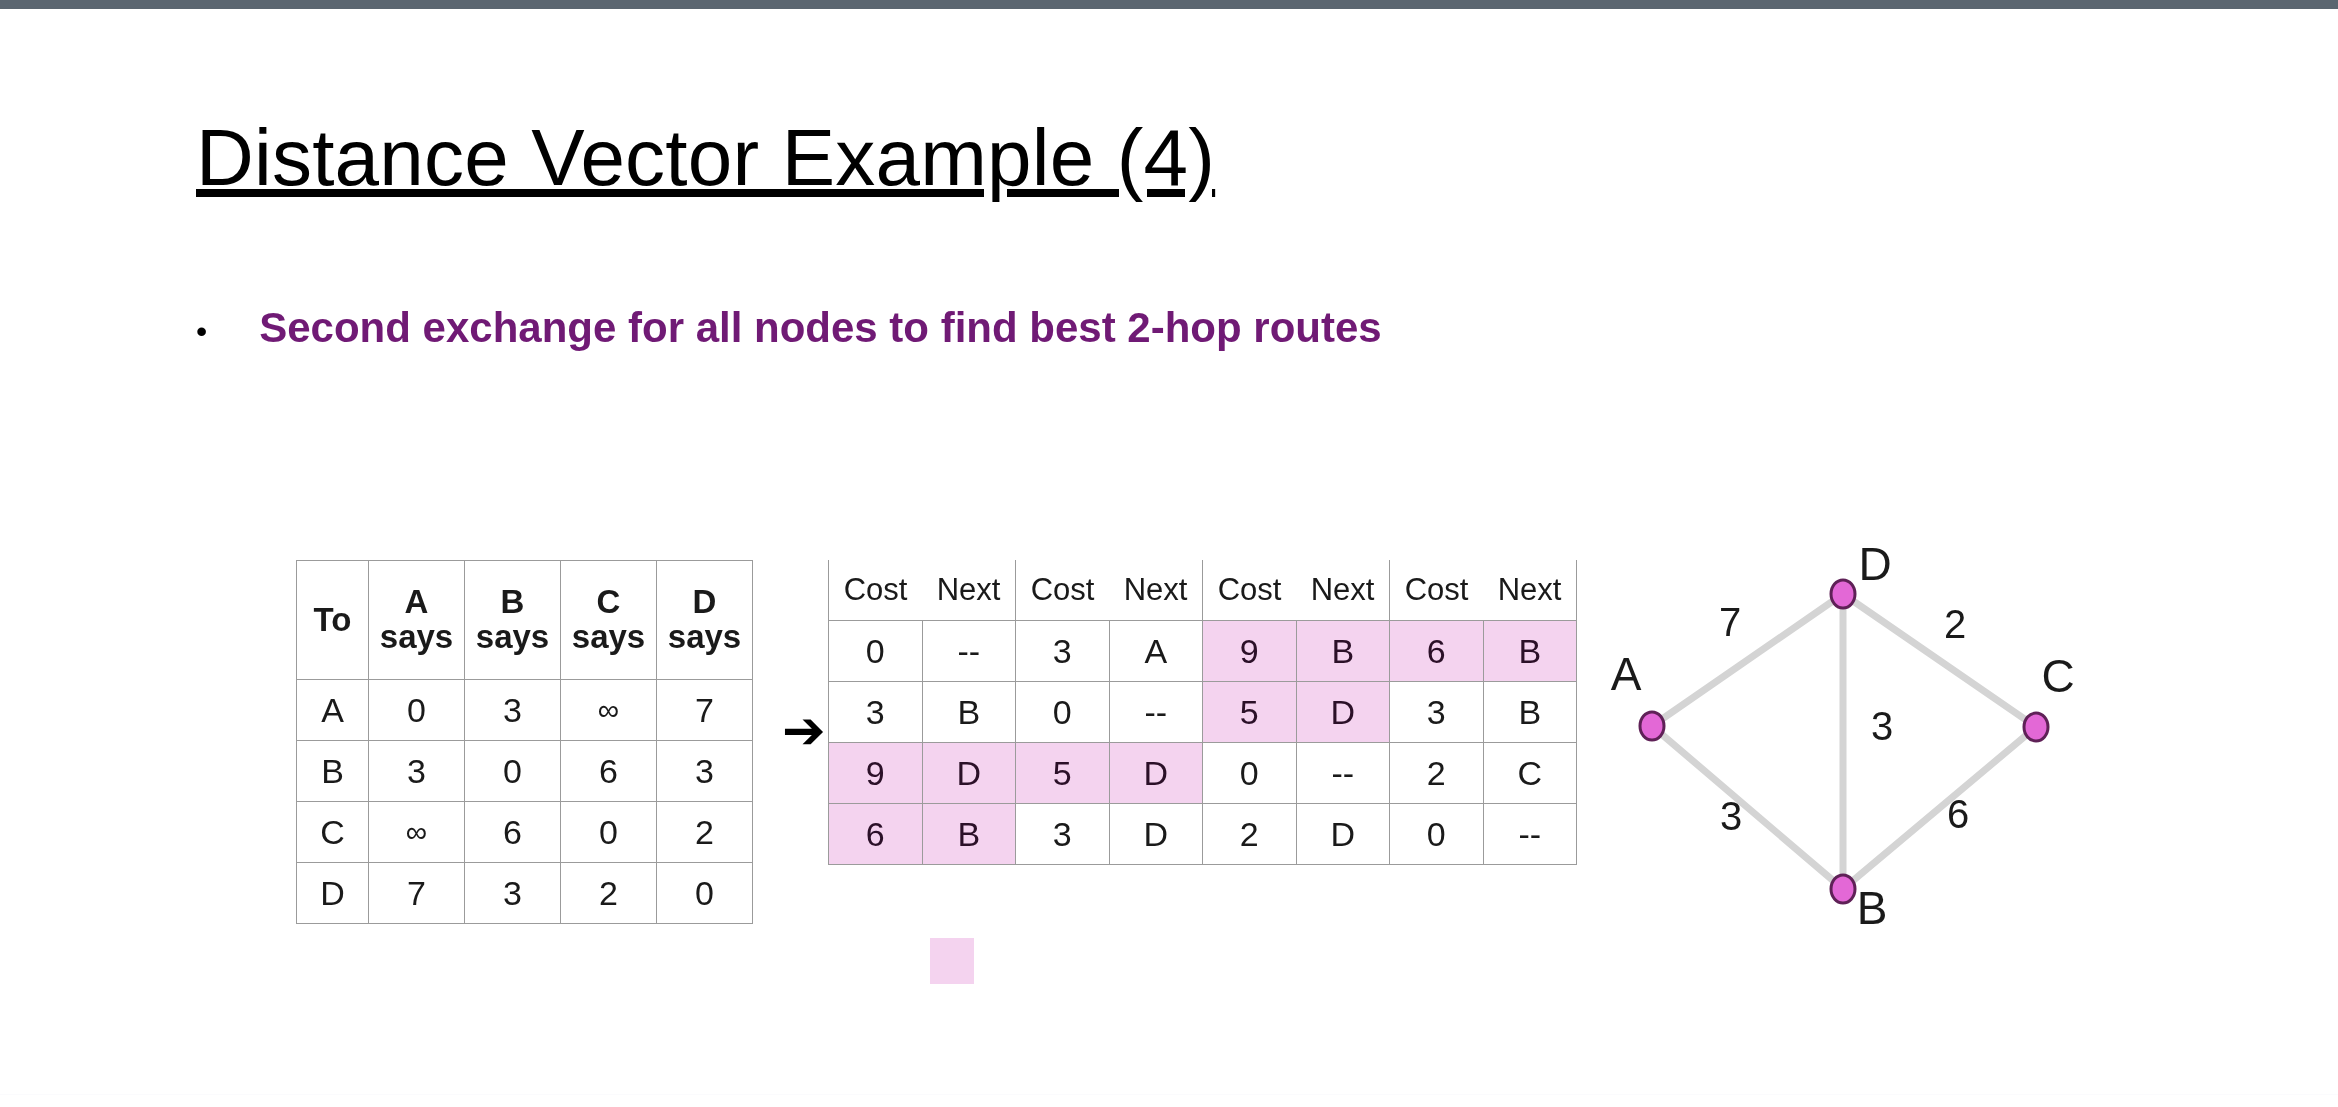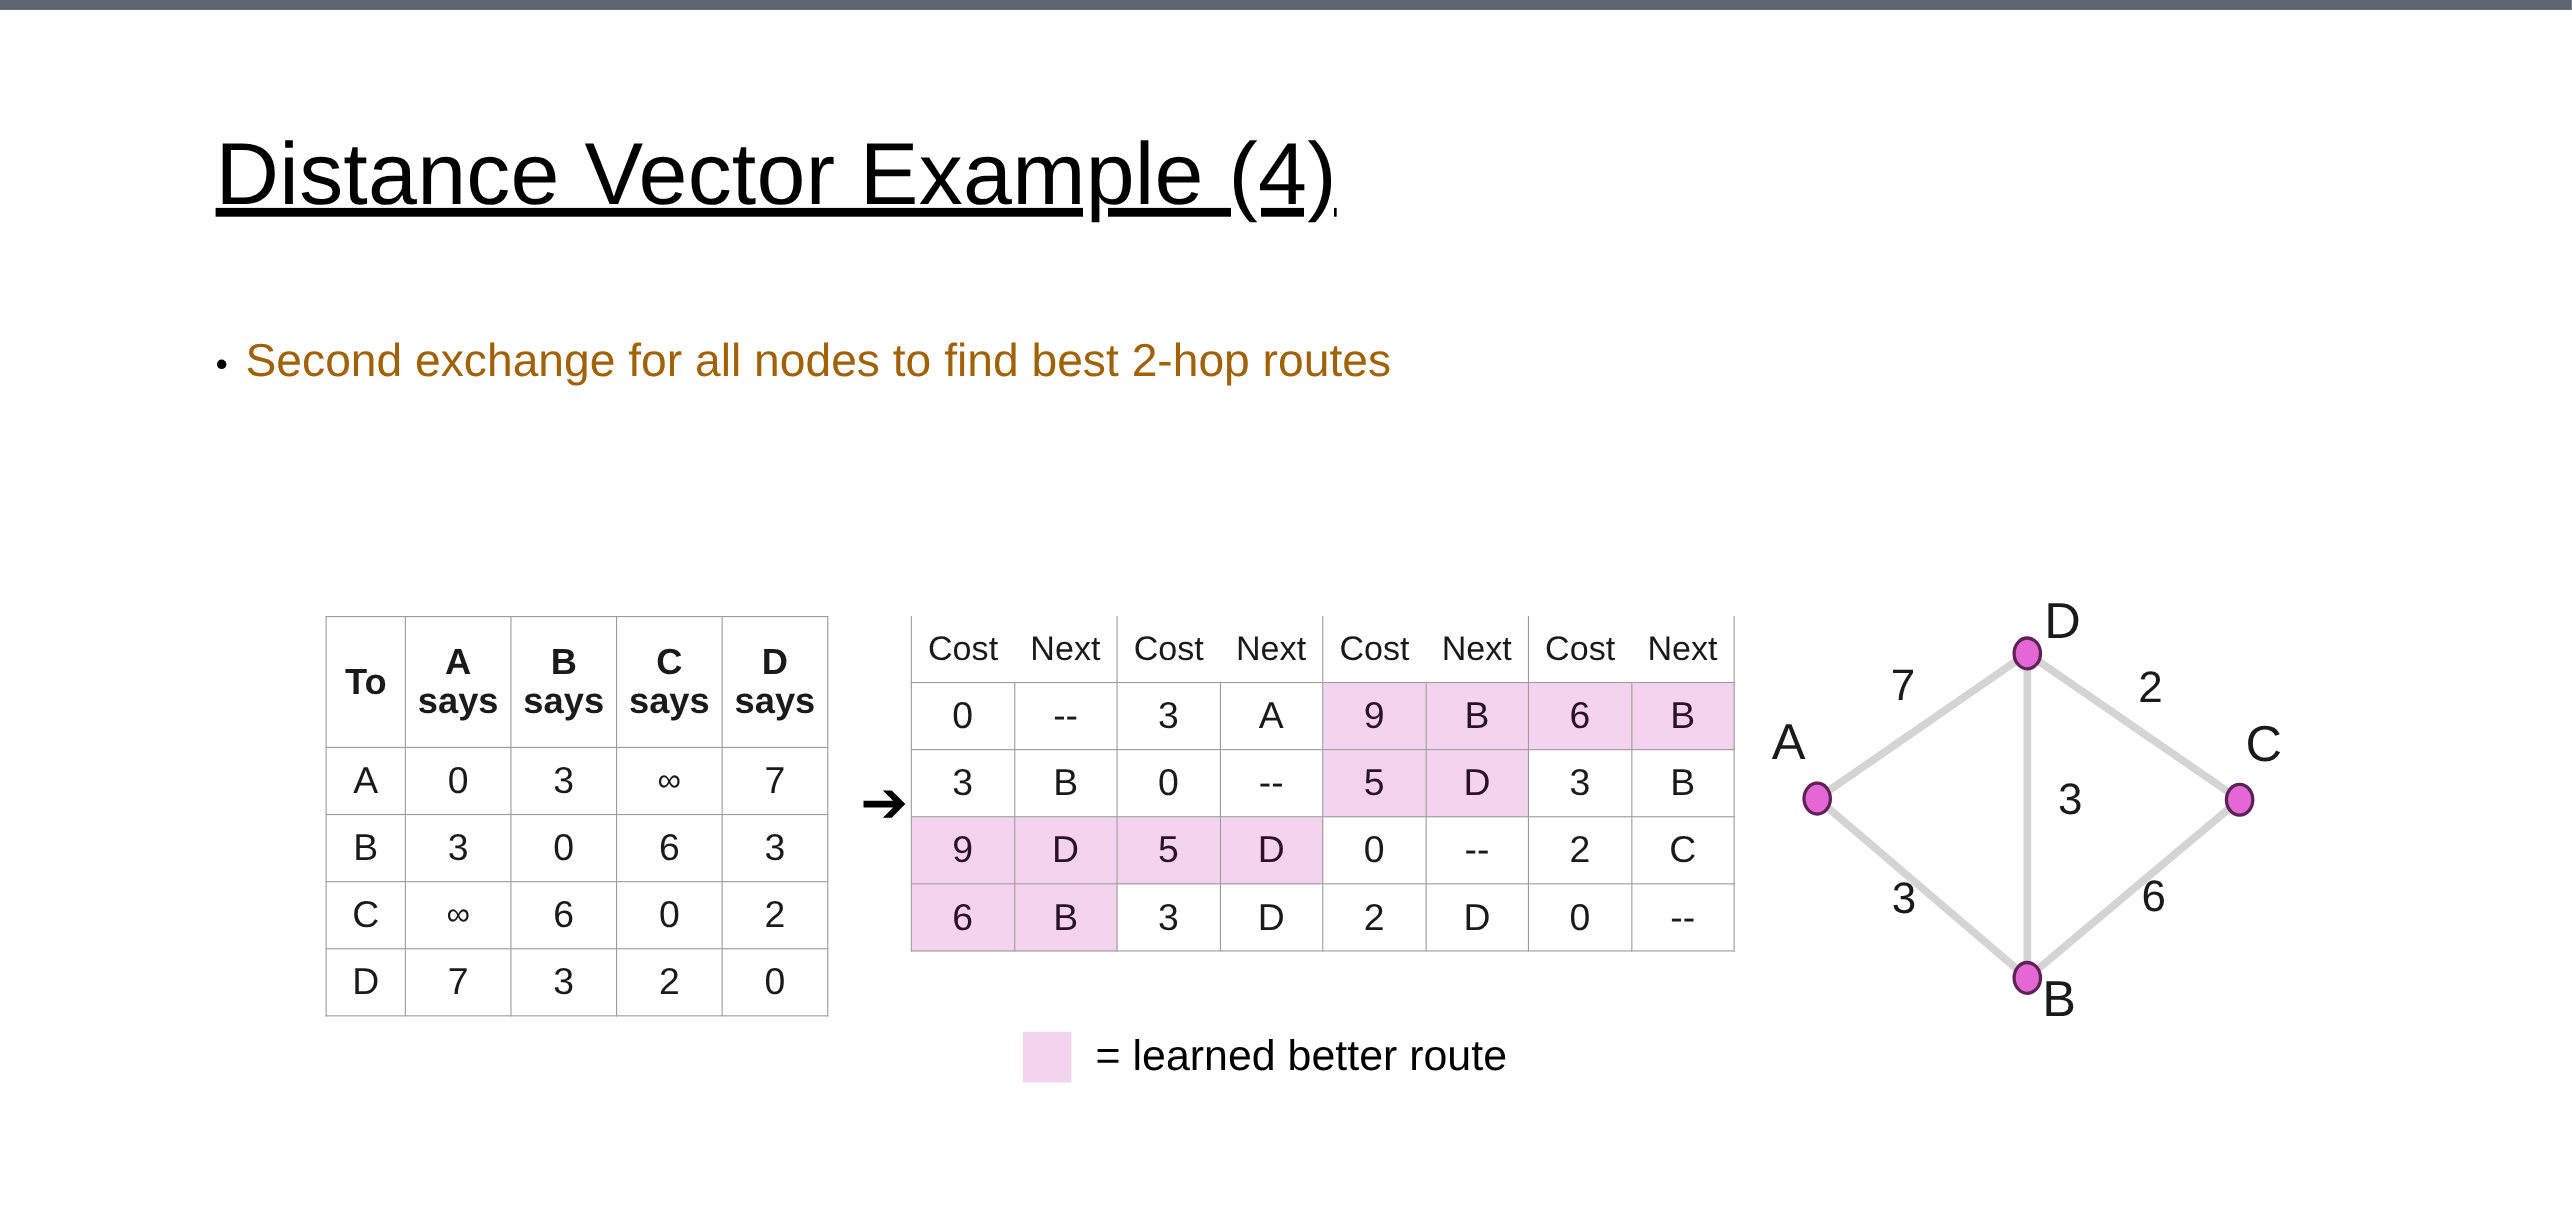--- a/index.html
+++ b/index.html
@@ -55,23 +55,24 @@
     white-space: nowrap;
   }
   .bullet-dot {
     font-size: 32px;
     line-height: 1;
     margin-right: 16px;
     color: #000;
   }
   .bullet-text {
     font-size: 42px;
-    font-weight: 400;
-    color: #a16207;
+    font-weight: 700;
+    color: #701a75;
     line-height: 1.1;
+    margin-left: 36px;
   }
 
   
   .tbl {
     position: absolute;
     border-collapse: collapse;
     table-layout: fixed;
     background: #fff;
   }
   .tbl td, .tbl th {
@@ -317,21 +318,20 @@
         <td>2</td>
         <td>D</td>
         <td>0</td>
         <td>--</td>
       </tr>
     </tbody>
 </table>
 
 <div class="legend">
   <span class="legend-swatch"></span>
-  <span class="legend-text">= learned better route</span>
 </div>
 
 <div id="graph">
   <svg width="480" height="400" viewBox="0 0 480 400" xmlns="http://www.w3.org/2000/svg">
     <g id="graph-edges">
         <line x1="52" y1="186" x2="243" y2="54" stroke="#d4d4d4" stroke-width="7" stroke-linecap="round"></line>
         <line x1="243" y1="54" x2="436" y2="187" stroke="#d4d4d4" stroke-width="7" stroke-linecap="round"></line>
         <line x1="243" y1="54" x2="243" y2="349" stroke="#d4d4d4" stroke-width="7" stroke-linecap="round"></line>
         <line x1="52" y1="186" x2="243" y2="349" stroke="#d4d4d4" stroke-width="7" stroke-linecap="round"></line>
         <line x1="243" y1="349" x2="436" y2="187" stroke="#d4d4d4" stroke-width="7" stroke-linecap="round"></line>

